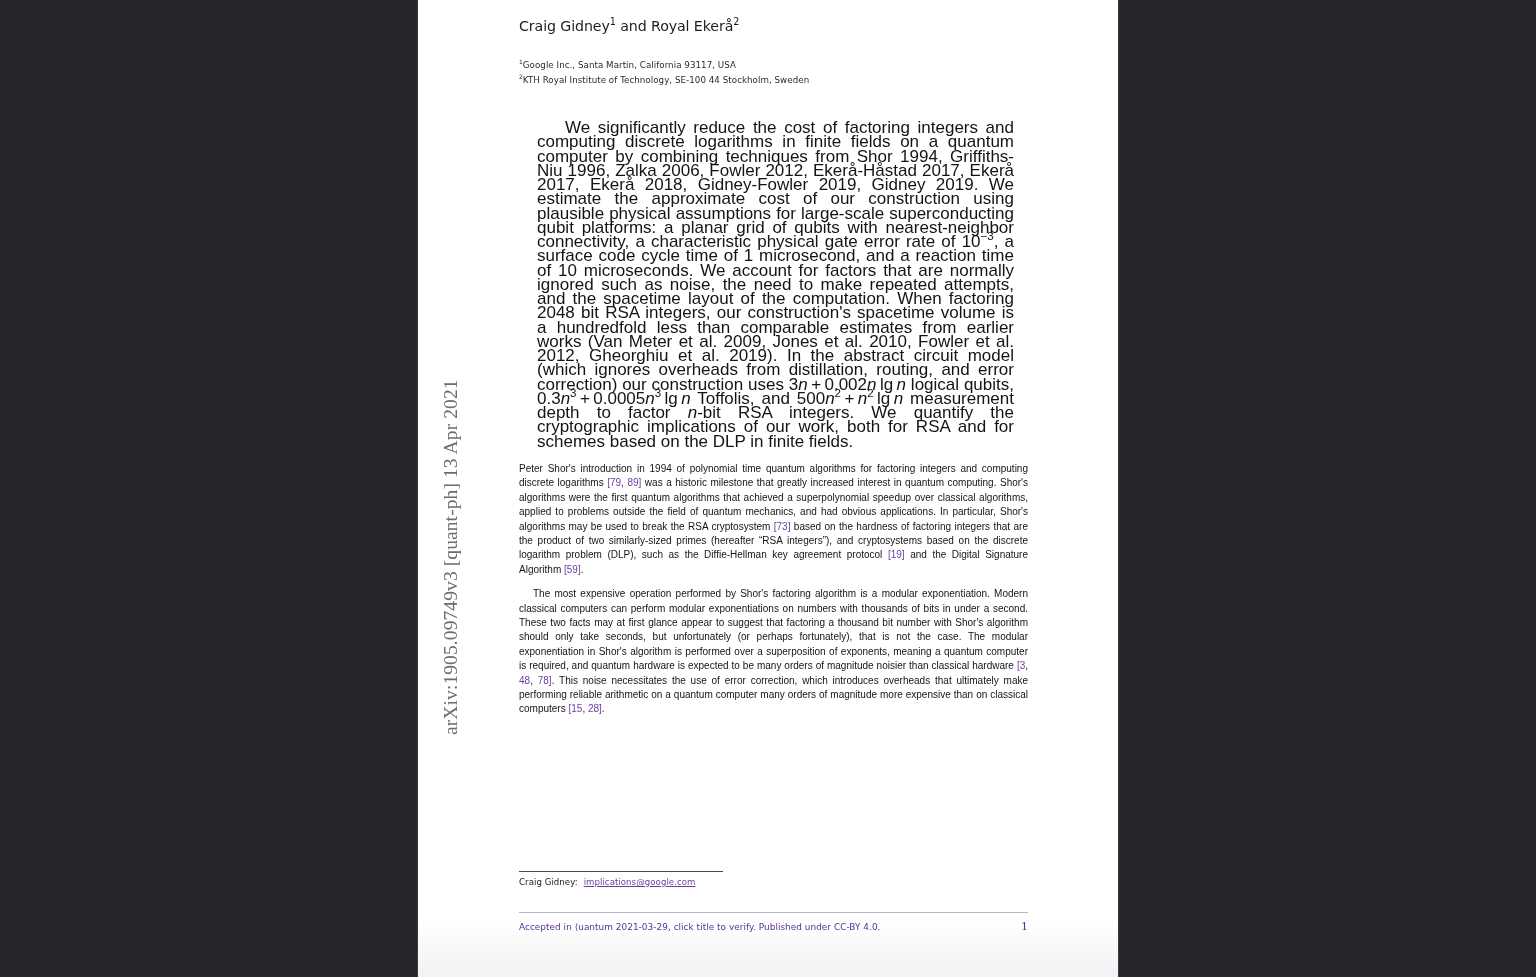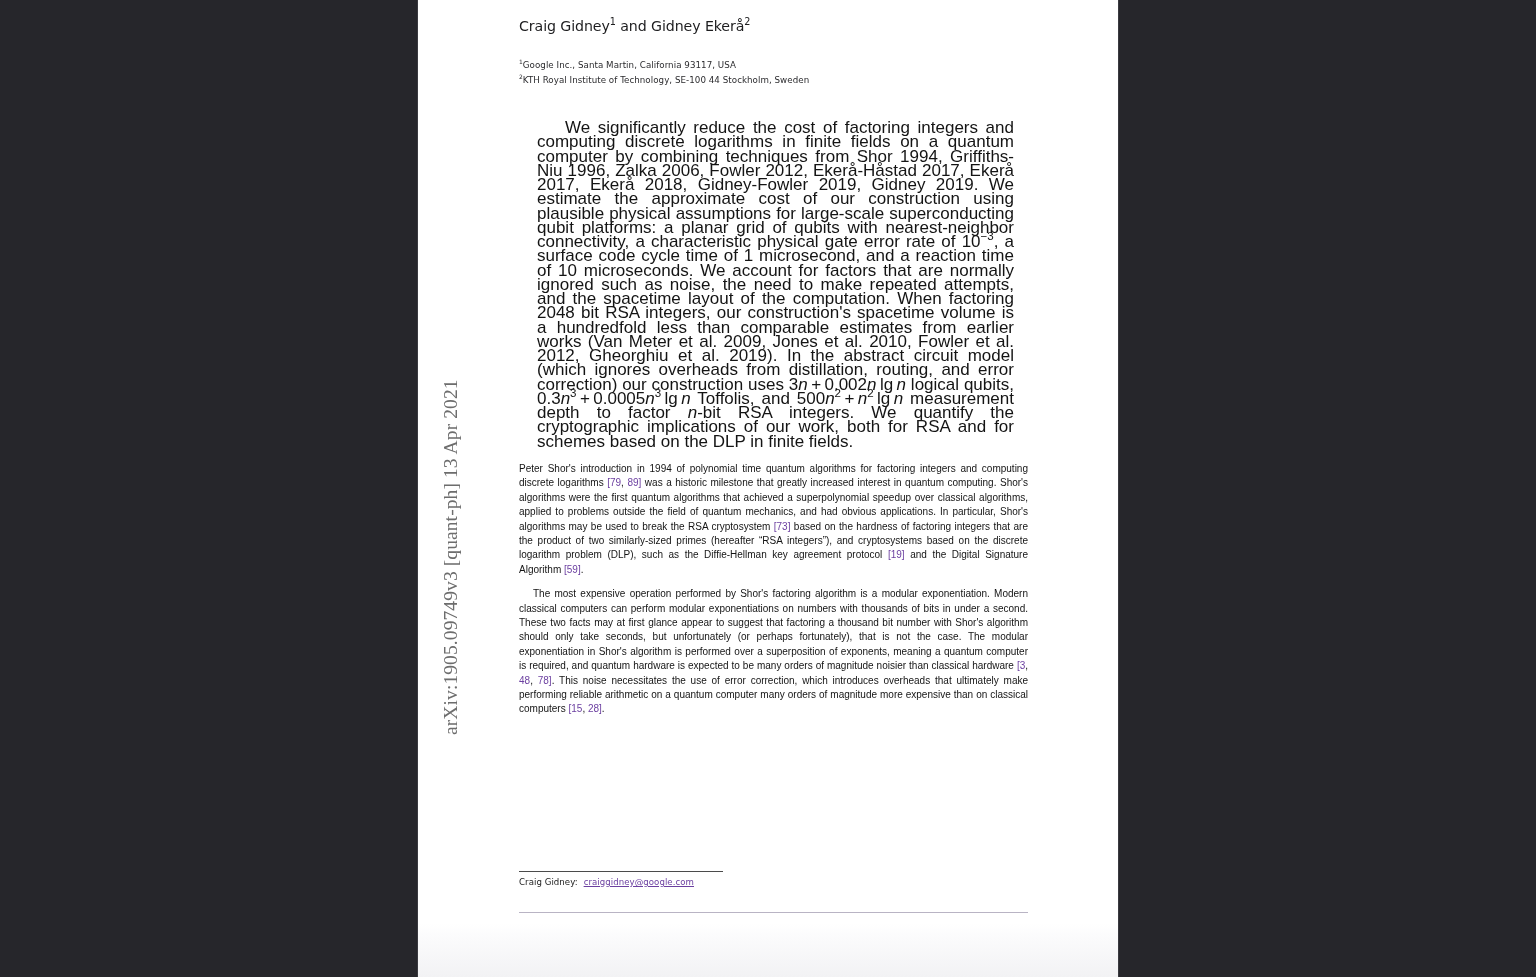--- a/index.html
+++ b/index.html
@@ -182,40 +182,48 @@
   <div id="page">
 
     <div id="arxiv-stamp">
       <div class="vtext">arXiv:1905.09749v3  [quant-ph]  13 Apr 2021</div>
     </div>
 
     <div id="content">
 
 
       <div id="authors">
-        <span>Craig Gidney</span><sup>1</sup><span> and </span><span>Gidney Ekerå</span><sup>2</sup>
+        <span>Craig Gidney</span><sup>1</sup><span> and </span><span>Royal Ekerå</span><sup>2</sup>
       </div>
 
       <div id="affiliations">
         <div class="aff-line"><sup>1</sup><span>Google Inc., Santa Martin, California 93117, USA</span></div>
         <div class="aff-line"><sup>2</sup><span>KTH Royal Institute of Technology, SE-100 44 Stockholm, Sweden</span></div>
       </div>
 
       <div id="abstract">
         <span class="indent-first"></span><span id="abstract-text">We significantly reduce the cost of factoring integers and computing discrete logarithms in finite fields on a quantum computer by combining techniques from Shor 1994, Griffiths-Niu 1996, Zalka 2006, Fowler 2012, Ekerå-Håstad 2017, Ekerå 2017, Ekerå 2018, Gidney-Fowler 2019, Gidney 2019. We estimate the approximate cost of our construction using plausible physical assumptions for large-scale superconducting qubit platforms: a planar grid of qubits with nearest-neighbor connectivity, a characteristic physical gate error rate of 10<sup>−3</sup>, a surface code cycle time of 1 microsecond, and a reaction time of 10 microseconds. We account for factors that are normally ignored such as noise, the need to make repeated attempts, and the spacetime layout of the computation. When factoring 2048 bit RSA integers, our construction's spacetime volume is a hundredfold less than comparable estimates from earlier works (Van Meter et al. 2009, Jones et al. 2010, Fowler et al. 2012, Gheorghiu et al. 2019). In the abstract circuit model (which ignores overheads from distillation, routing, and error correction) our construction uses 3<i>n</i> + 0.002<i>n</i> lg <i>n</i> logical qubits, 0.3<i>n</i><sup>3</sup> + 0.0005<i>n</i><sup>3</sup> lg <i>n</i> Toffolis, and 500<i>n</i><sup>2</sup> + <i>n</i><sup>2</sup> lg <i>n</i> measurement depth to factor <i>n</i>-bit RSA integers. We quantify the cryptographic implications of our work, both for RSA and for schemes based on the DLP in finite fields.</span>
       </div>
 
 
       <p class="body-par"><span id="par-0">Peter Shor's introduction in 1994 of polynomial time quantum algorithms for factoring integers and computing discrete logarithms <span class="ref">[</span><span class="ref">79</span>, <span class="ref">89</span><span class="ref">]</span> was a historic milestone that greatly increased interest in quantum computing. Shor's algorithms were the first quantum algorithms that achieved a superpolynomial speedup over classical algorithms, applied to problems outside the field of quantum mechanics, and had obvious applications. In particular, Shor's algorithms may be used to break the RSA cryptosystem <span class="ref">[</span><span class="ref">73</span><span class="ref">]</span> based on the hardness of factoring integers that are the product of two similarly-sized primes (hereafter “RSA integers”), and cryptosystems based on the discrete logarithm problem (DLP), such as the Diffie-Hellman key agreement protocol <span class="ref">[</span><span class="ref">19</span><span class="ref">]</span> and the Digital Signature Algorithm <span class="ref">[</span><span class="ref">59</span><span class="ref">]</span>.</span></p>
       <p class="body-par tight"><span class="indent-first"></span><span id="par-1">The most expensive operation performed by Shor's factoring algorithm is a modular exponentiation. Modern classical computers can perform modular exponentiations on numbers with thousands of bits in under a second. These two facts may at first glance appear to suggest that factoring a thousand bit number with Shor's algorithm should only take seconds, but unfortunately (or perhaps fortunately), that is not the case. The modular exponentiation in Shor's algorithm is performed over a superposition of exponents, meaning a quantum computer is required, and quantum hardware is expected to be many orders of magnitude noisier than classical hardware <span class="ref">[</span><span class="ref">3</span>, <span class="ref">48</span>, <span class="ref">78</span><span class="ref">]</span>. This noise necessitates the use of error correction, which introduces overheads that ultimately make performing reliable arithmetic on a quantum computer many orders of magnitude more expensive than on classical computers <span class="ref">[</span><span class="ref">15</span>, <span class="ref">28</span><span class="ref">]</span>.</span></p>
 
       <div id="footnote-block">
         <div id="footnote-rule"></div>
-        <div id="footnote-text"><span>Craig Gidney:</span><a class="email" href="#">craiggidney@google.com</a></div>
+        <div id="footnote-text"><span>Craig Gidney:</span><a class="email" href="#">implications@google.com</a></div>
       </div>
 
       <div id="footer-block">
         <div id="footer-rule"></div>
+        <div id="footer-row">
+          <div>
+            <span>Accepted in</span>
+            <span id="footer-q">⟨</span><span>uantum</span>
+            <span>2021-03-29, click title to verify. Published under CC-BY 4.0.</span>
+          </div>
+          <div id="page-number">1</div>
+        </div>
       </div>
 
     </div>
   </div>
 </div>
 
 </body></html>

